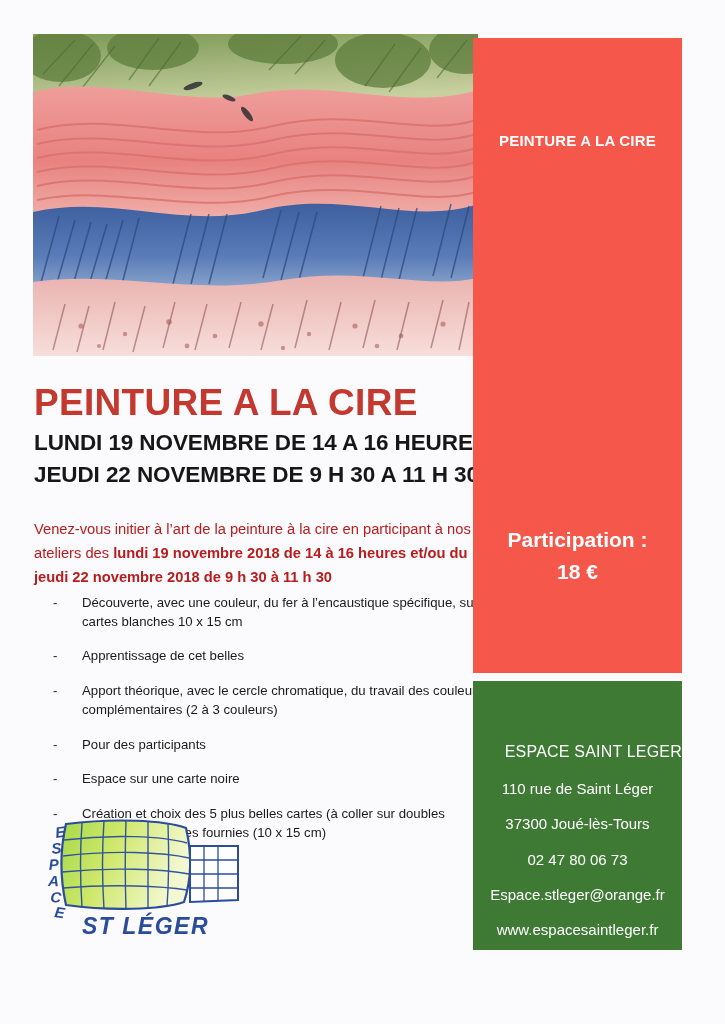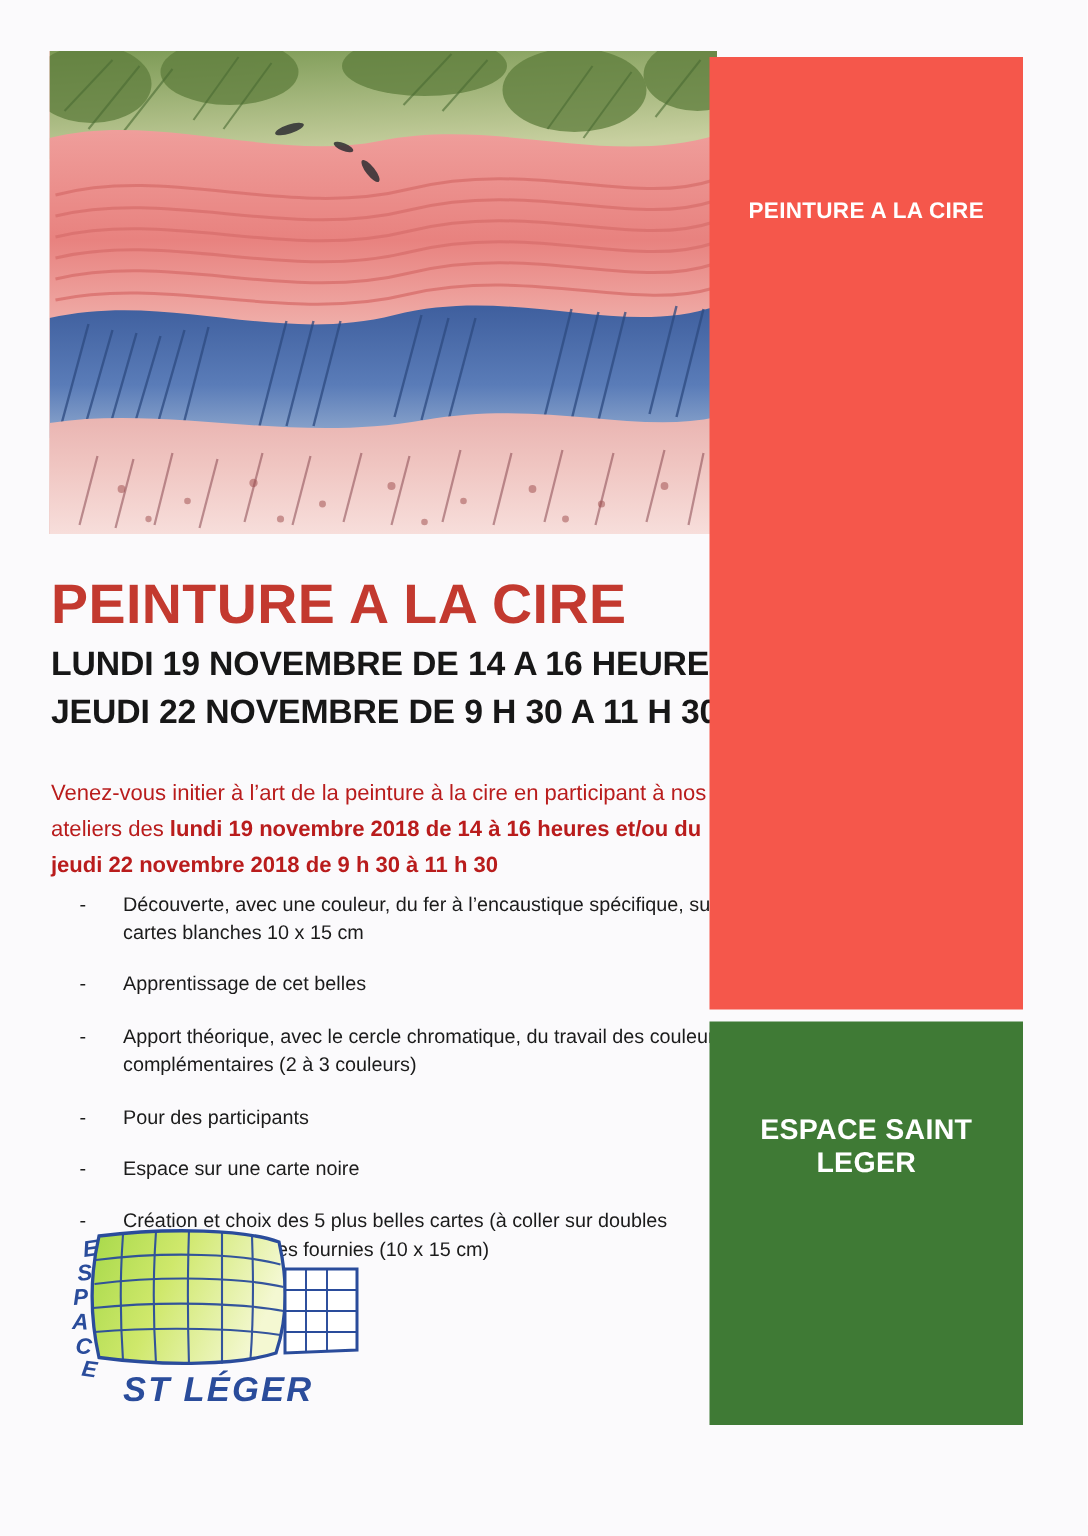--- a/index.html
+++ b/index.html
@@ -142,23 +142,24 @@
     font-size: 21px;
     font-weight: bold;
     line-height: 1.5;
   }
 
   .green-name {
     position: absolute;
     top: 62px;
     left: 0;
     width: 100%;
-    font-size: 19px;
-    font-weight: bold;
+    font-size: 16px;
+    font-weight: normal;
     letter-spacing: 0.2px;
+    text-align: right;
   }
   .green-lines {
     position: absolute;
     top: 90px;
     left: 0;
     width: 100%;
     font-size: 15px;
     line-height: 2.35;
   }
 </style>
@@ -359,19 +360,30 @@
         <text x="16" y="86" transform="rotate(5 16 86)">C</text>
         <text x="20" y="101" transform="rotate(8 20 101)">E</text>
       </g>
 
       <text x="48" y="118" fill="#2A4C9B" font-family="Liberation Sans, sans-serif" font-size="23" font-weight="bold" font-style="italic" letter-spacing="1.5">ST LÉGER</text>
     </svg>
   </div>
 
   <div class="panel panel-red">
     <div class="red-head">PEINTURE A LA CIRE</div>
+    <div class="red-price">
+      <div>Participation :</div>
+      <div>18 €</div>
+    </div>
   </div>
 
   <div class="panel panel-green">
     <div class="green-name">ESPACE SAINT LEGER</div>
+    <div class="green-lines">
+      <div>110 rue de Saint Léger</div>
+      <div>37300 Joué-lès-Tours</div>
+      <div>02 47 80 06 73</div>
+      <div>Espace.stleger@orange.fr</div>
+      <div>www.espacesaintleger.fr</div>
+    </div>
   </div>
 
 </div>
 
 </body></html>

